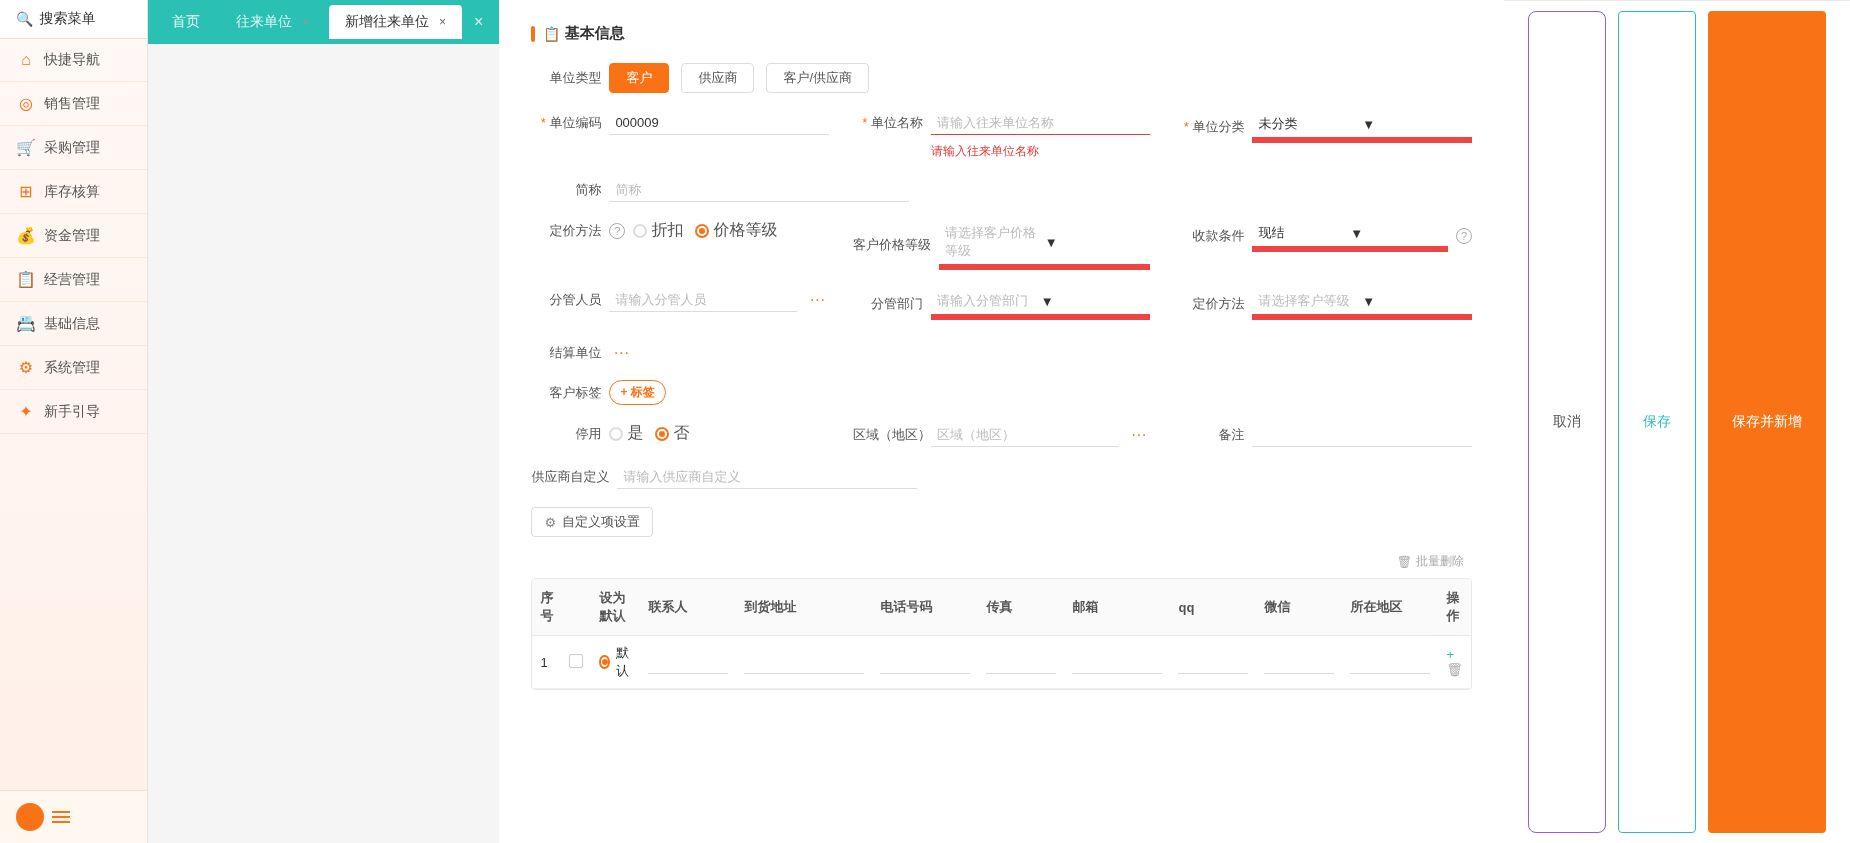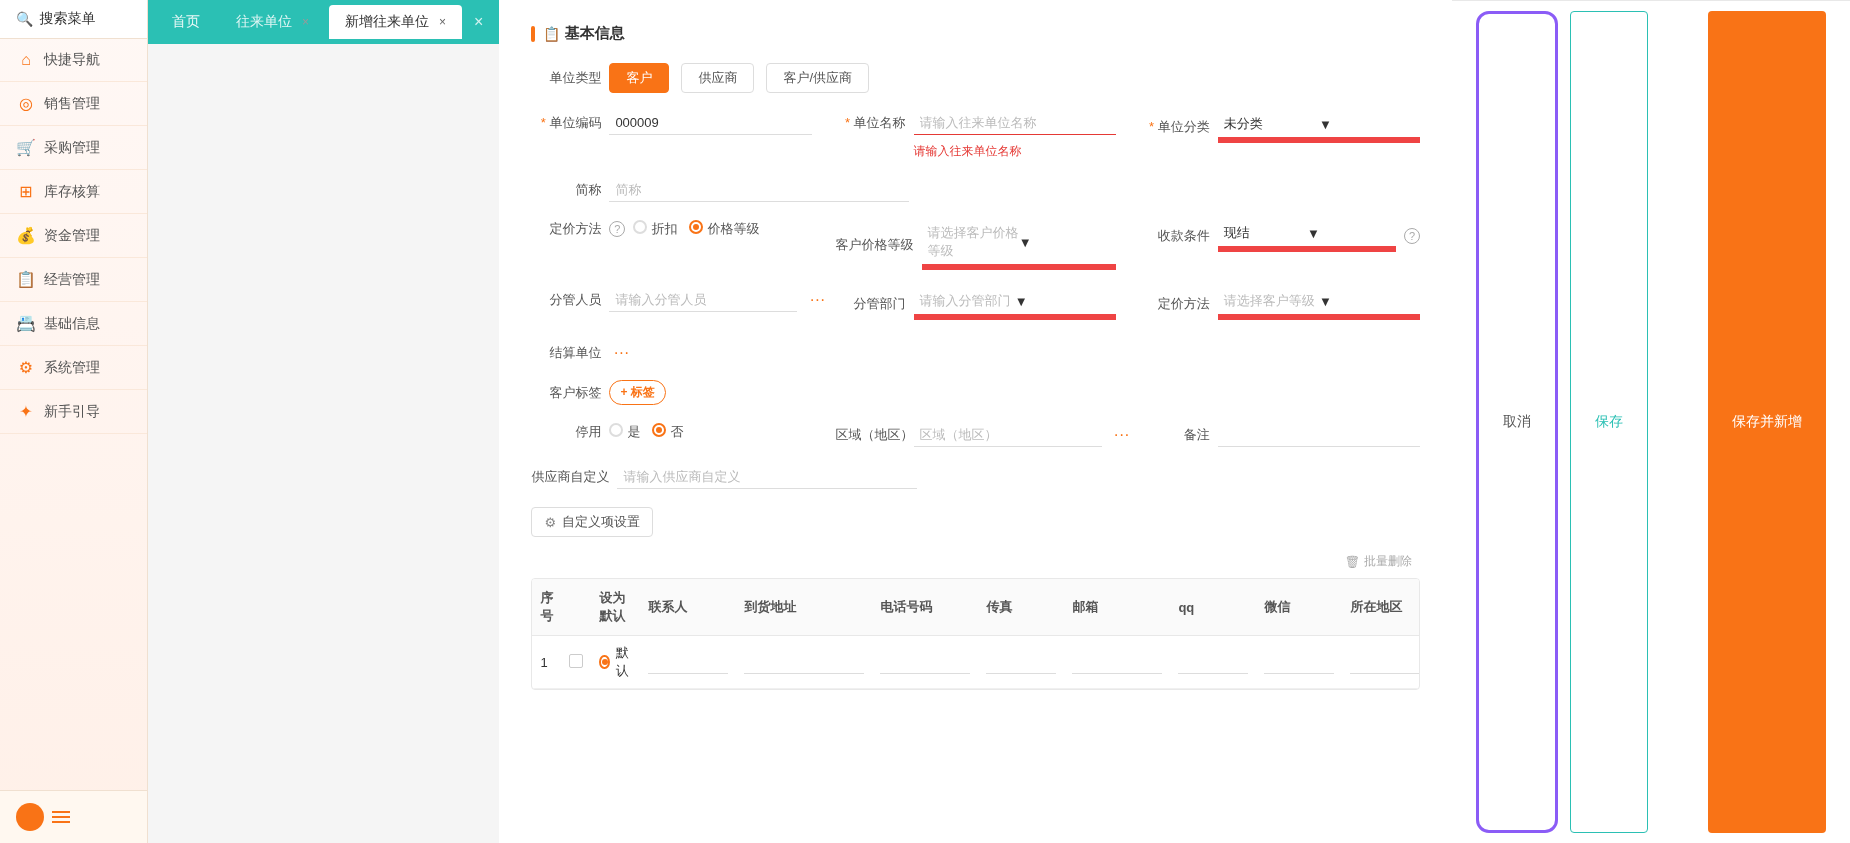--- a/index.html
+++ b/index.html
@@ -189,21 +189,21 @@
       color: #555;
     }
     .type-btn.active {
       background: #f97316;
       border-color: #f97316;
       color: #fff;
     }
 
     
     .radio-group { display: flex; align-items: center; gap: 12px; }
-    .radio-item { display: flex; gap: 4px; cursor: pointer; font-size: 13px; color: #555; }
+    .radio-item { display: flex; align-items: center; gap: 4px; cursor: pointer; font-size: 16px; color: #555; }
     .radio-circle {
       width: 14px; height: 14px;
       border-radius: 50%;
       border: 2px solid #ddd;
       display: flex; align-items: center; justify-content: center;
     }
     .radio-circle.checked { border-color: #f97316; }
     .radio-circle.checked::after {
       content: '';
       width: 6px; height: 6px;
@@ -306,22 +306,22 @@
       background: #fff;
       border-top: 1px solid #e8e8e8;
       padding: 10px 24px;
       display: flex;
       justify-content: flex-end;
       gap: 12px;
       z-index: 10;
     }
     .btn-cancel {
       padding: 7px 24px;
-      border: 3px solid #8b5cf6;
-      border-radius: 13px;
+      border: 1px solid #8b5cf6;
+      border-radius: 8px;
       background: #fff;
       color: #555;
       font-size: 14px;
       cursor: pointer;
     }
     .btn-save {
       padding: 7px 24px;
       border: 1px solid #2bc0b4;
       border-radius: 4px;
       background: #fff;
@@ -330,21 +330,20 @@
       cursor: pointer;
     }
     .btn-save-new {
       padding: 7px 24px;
       border: none;
       border-radius: 4px;
       background: #f97316;
       color: #fff;
       font-size: 14px;
       cursor: pointer;
-      margin-left: 48px;
     }
   </style>
 </head>
 <body>
 
 <div class="sidebar">
   <div class="sidebar-search">
     <span>🔍</span>
     <span>搜索菜单</span>
   </div>

